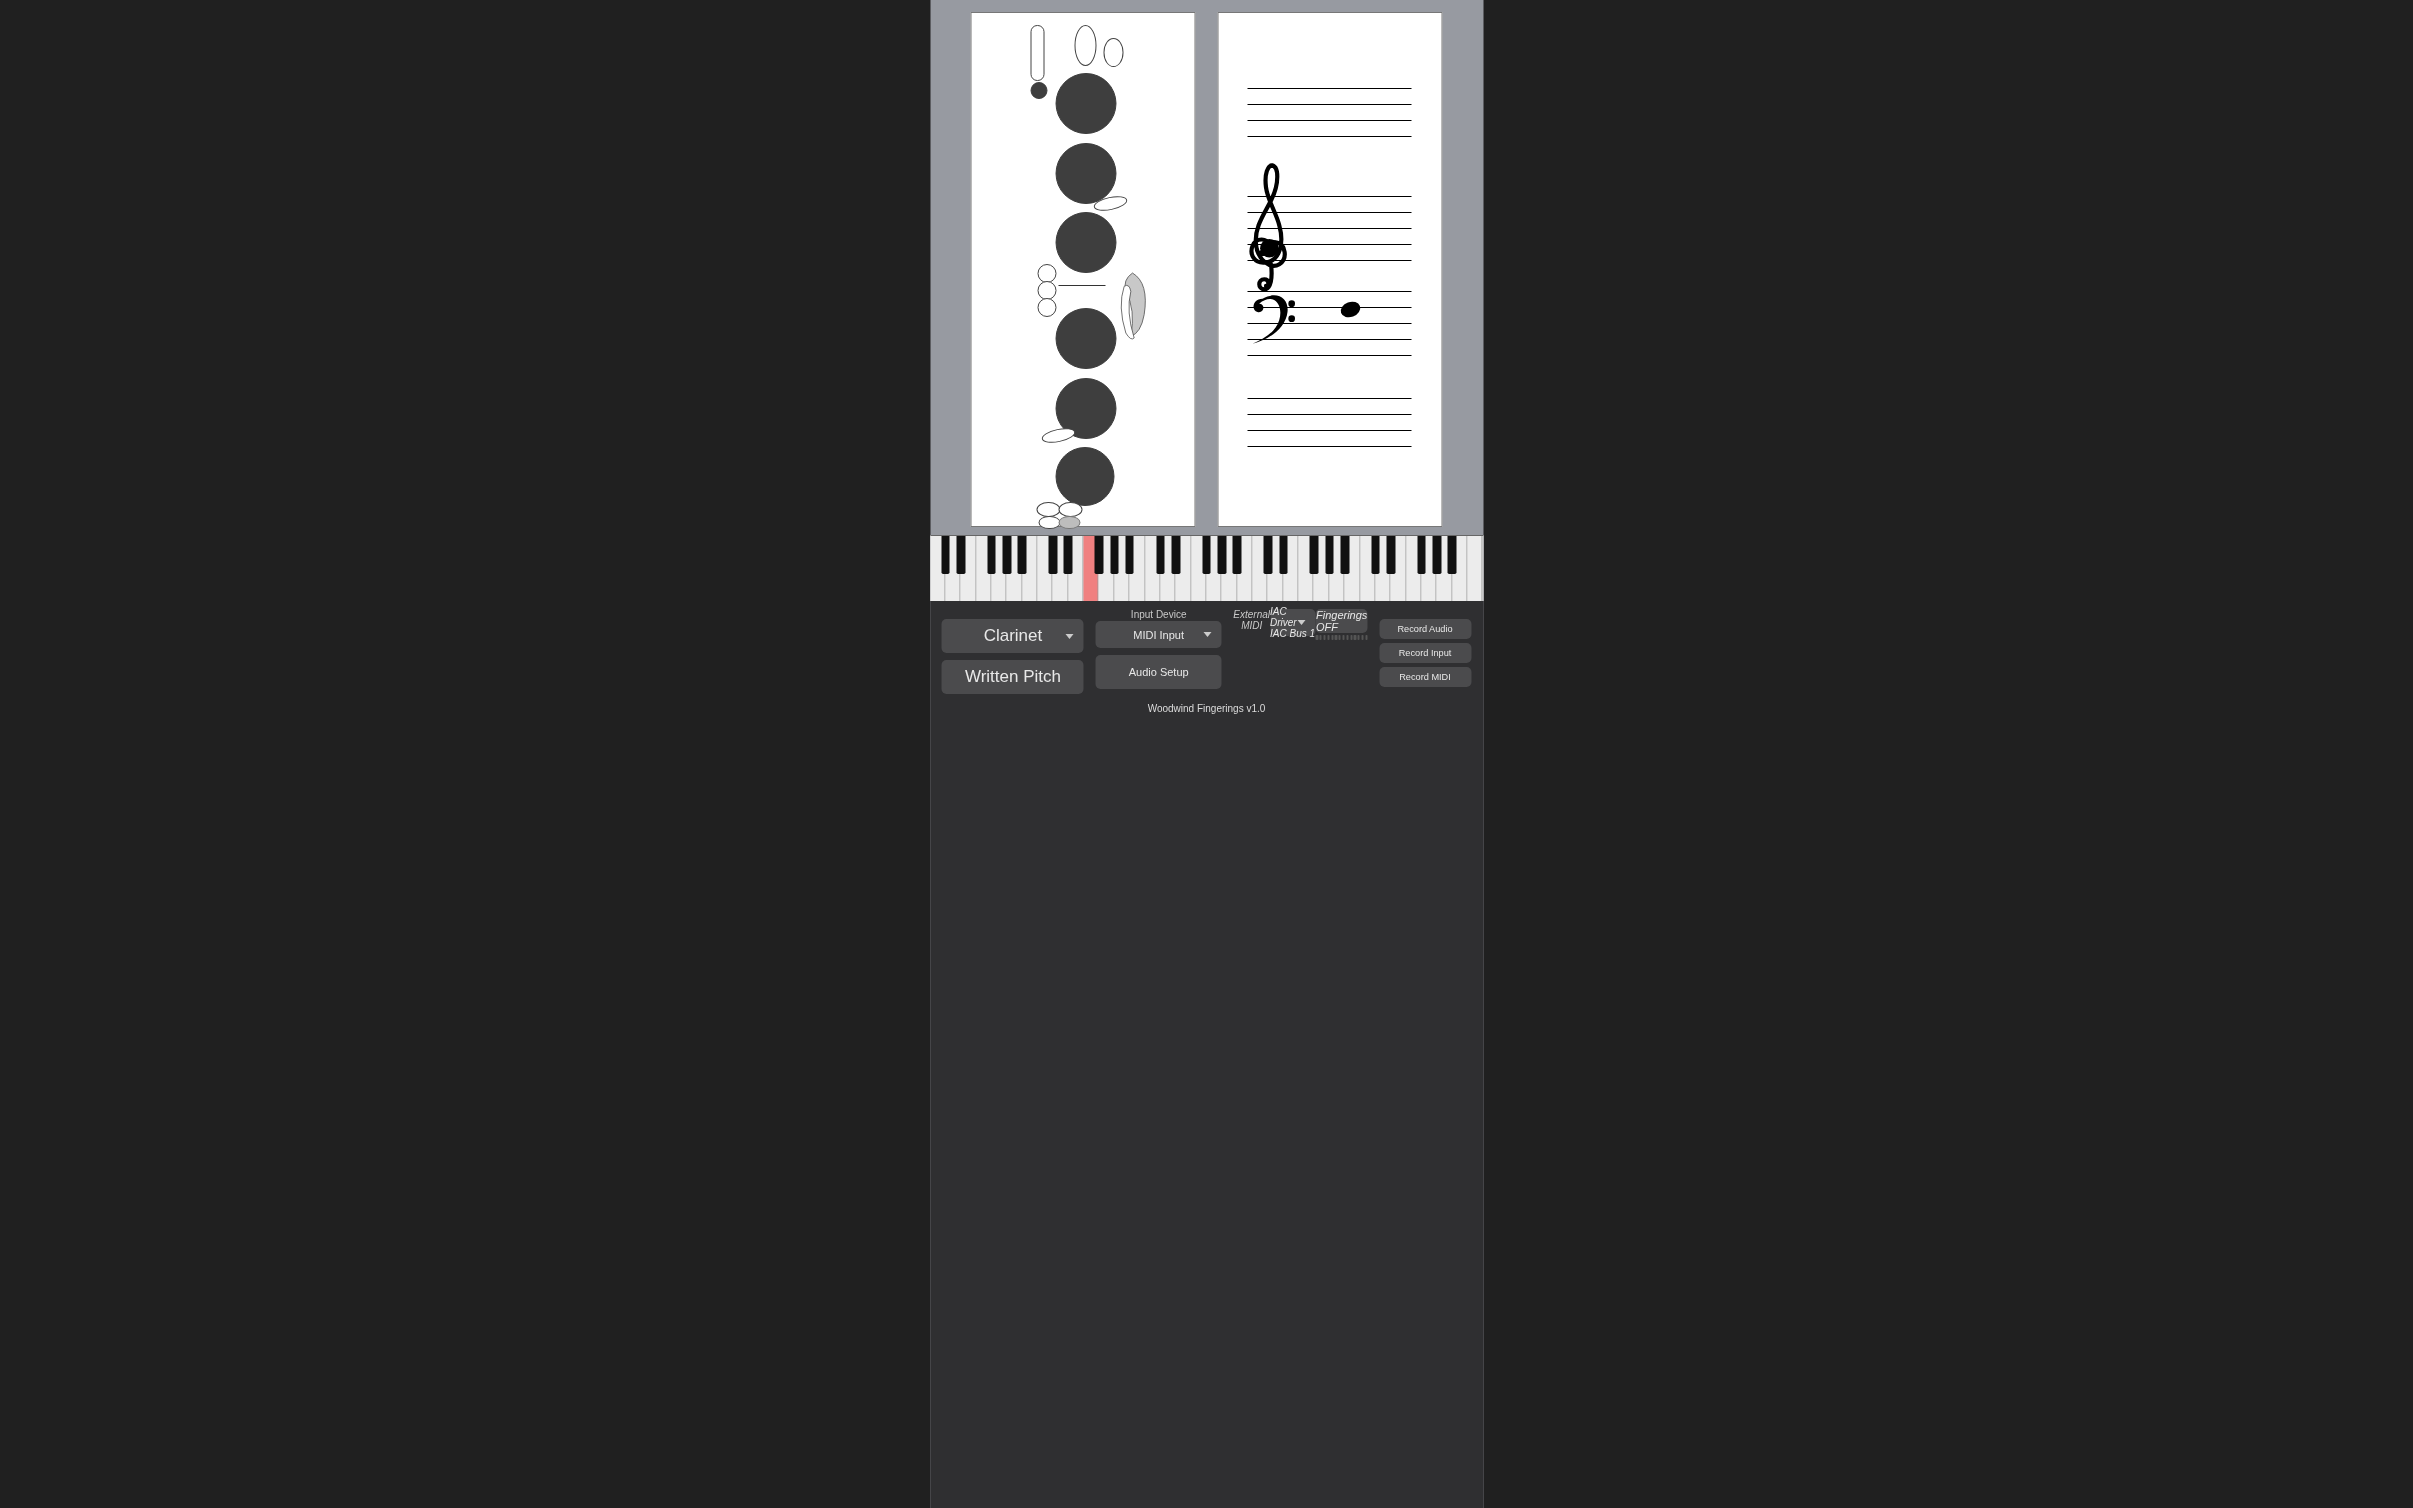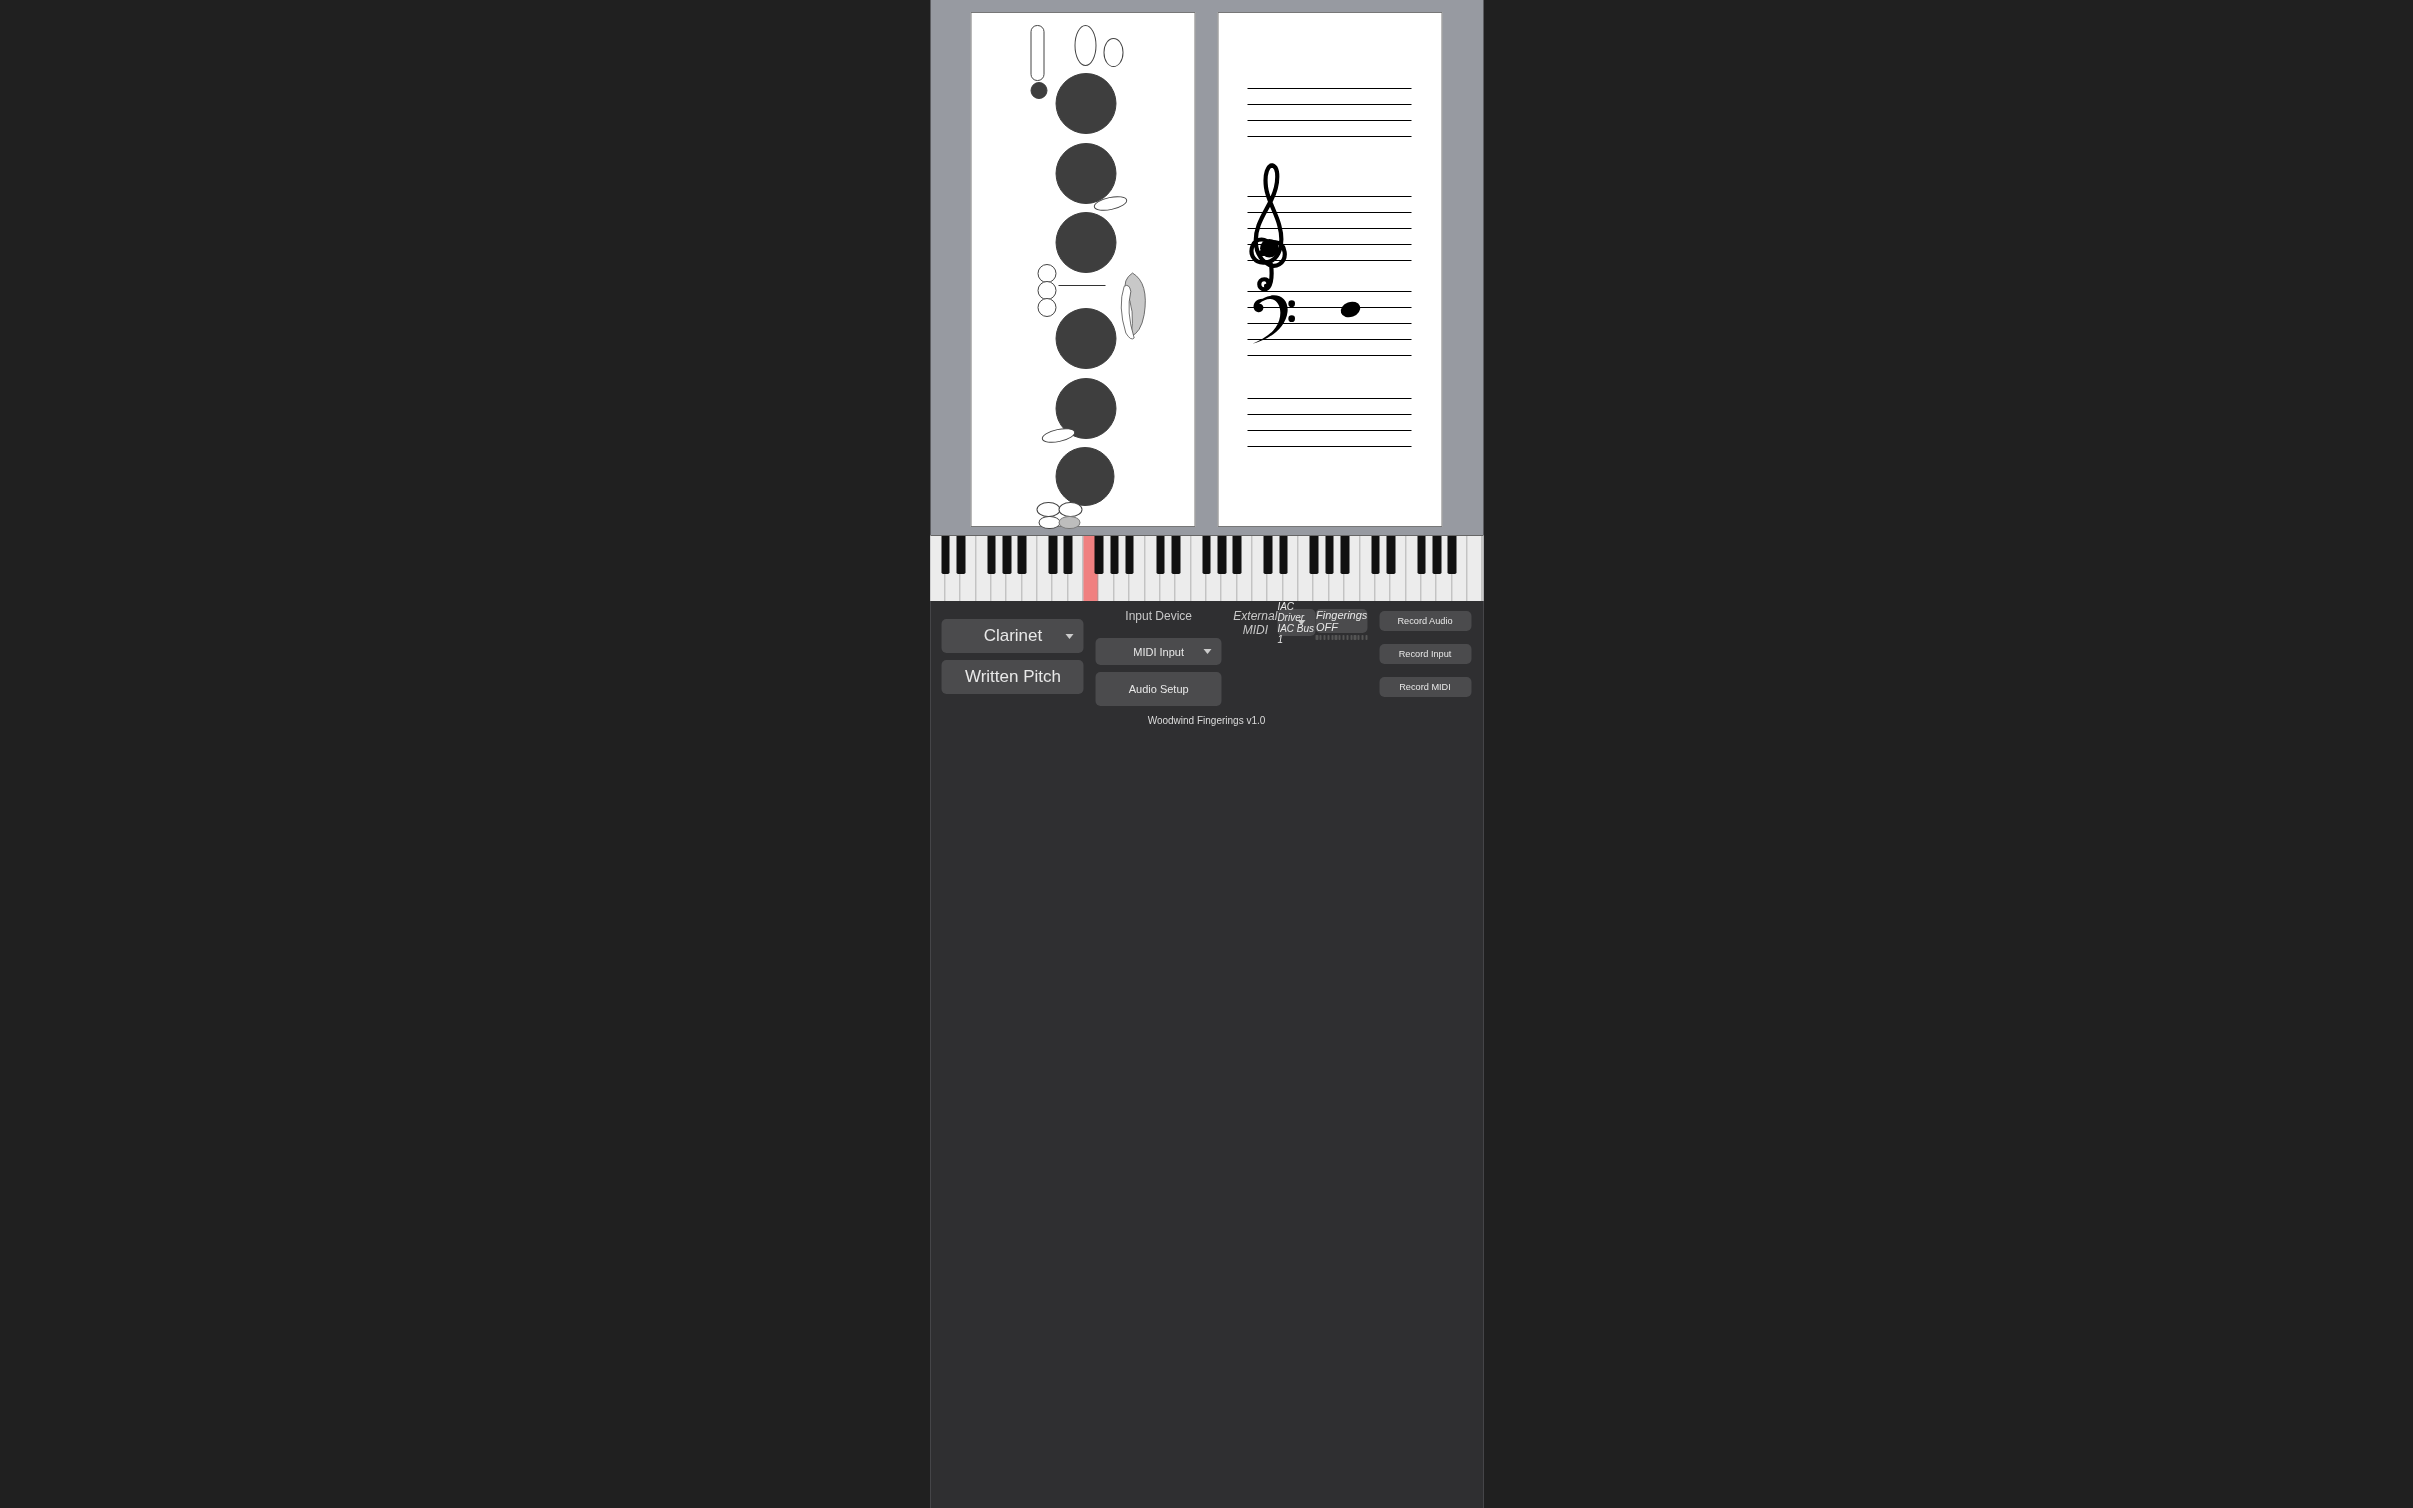--- a/index.html
+++ b/index.html
@@ -118,24 +118,24 @@
     box-sizing: border-box;
     display: grid;
     grid-template-columns: 142px 126px 134px 92px;
     grid-template-rows: auto auto auto;
     column-gap: 11.7px;
     align-content: start;
     justify-content: center;
     position: relative;
   }
   .label {
-    font-size: 12px;
+    font-size: 10px;
     color: #c8c8c8;
     text-align: center;
-    margin-bottom: 15px;
+    margin-bottom: 1px;
   }
   .btn {
     background: #4b4b4d;
     border: none;
     border-radius: 5px;
     color: #e8e8e8;
     font-size: 11px;
     height: 27px;
     display: flex;
     align-items: center;
@@ -165,21 +165,22 @@
     height: 5px;
   }
   .level-meter span {
     flex: 1;
     background: #555;
     border-radius: 0.8px;
   }
   .record-col {
     display: flex;
     flex-direction: column;
-    gap: 13px;
+    gap: 4px;
+    justify-content: center;
   }
   .footer {
     grid-column: 1 / -1;
     text-align: center;
     color: #dcdcdc;
     font-size: 10px;
     margin-top: 8.4px;
   }
 </style>
 </head>

